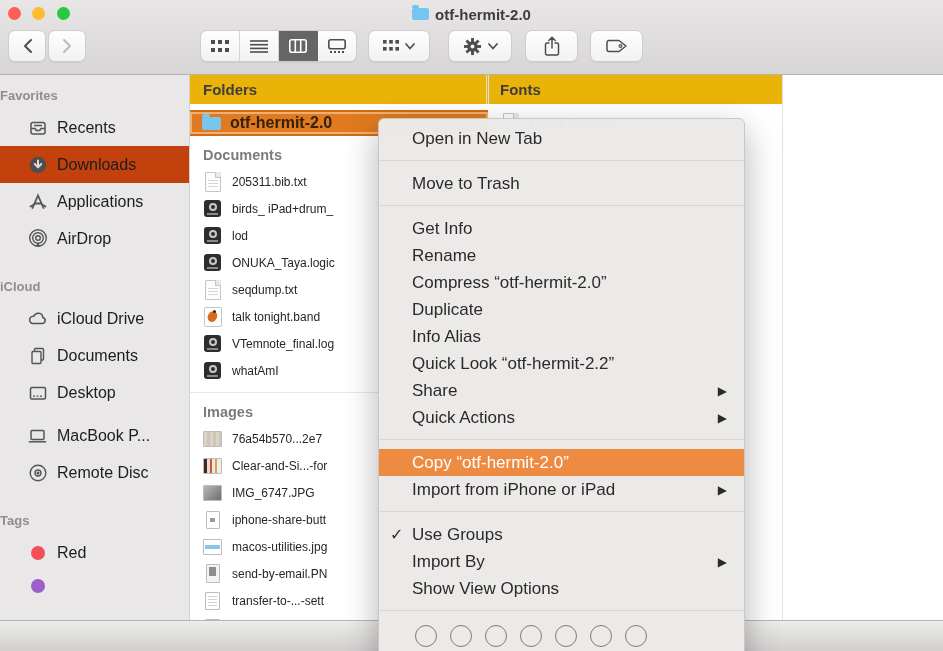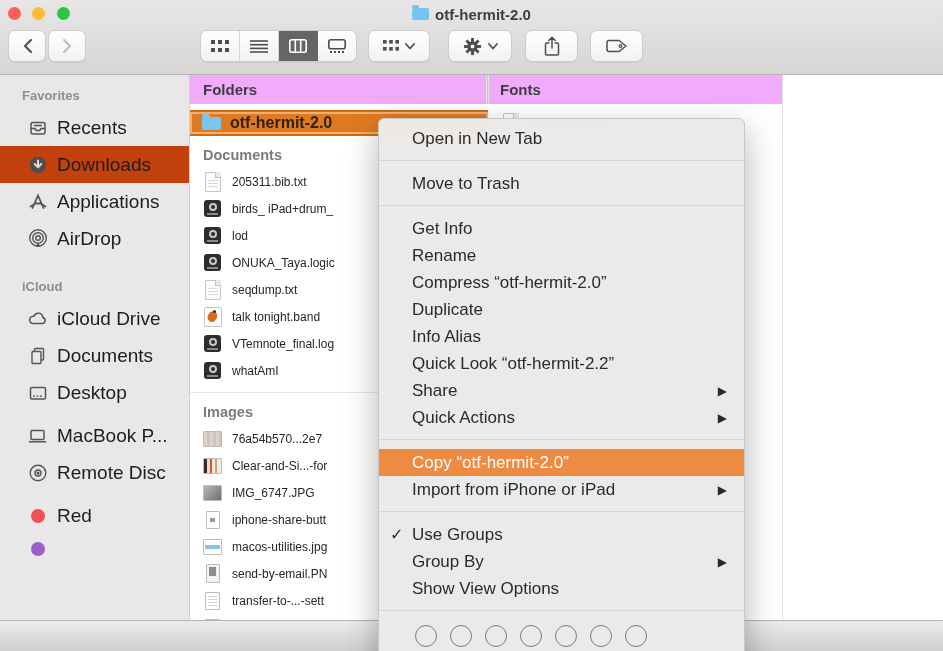--- a/index.html
+++ b/index.html
@@ -23,29 +23,29 @@
     display:flex;align-items:center;justify-content:center;box-sizing:border-box;}
   .seg{display:flex;height:100%;align-items:stretch;}
   .seg>div{width:39px;display:flex;align-items:center;justify-content:center;border-right:1px solid #d8d5d5;}
   .seg>div:last-child{border-right:none;}
   .seg>div.sel{background:#656565;border-right-color:#656565;}
   svg.ic{display:block;}
   .chev{margin-left:6px;}
   
   .sidebar{position:absolute;top:75px;left:0;width:190px;bottom:0;background:#e9e7e7;
     border-right:1px solid #d4d1d1;box-sizing:border-box;overflow:hidden;}
-  .sec-title{font-size:13px;font-weight:700;color:#8f8d8d;padding-left:22px;}
+  .sec-title{font-size:13px;font-weight:700;color:#8f8d8d;}
   .srow{height:37px;display:flex;align-items:center;padding-left:27px;gap:9px;}
   .srow.sel{background:#c2410c;}
-  .srow .lbl{font-size:19px;color:#1d1d1d;white-space:nowrap;}
+  .srow .lbl{font-size:16px;color:#1d1d1d;white-space:nowrap;}
   .sic{width:21px;height:20px;flex:0 0 21px;display:flex;align-items:center;justify-content:center;}
   .tagdot{width:14px;height:14px;border-radius:50%;margin:0 3px;}
   
   .colhdr{position:absolute;top:75px;left:190px;width:592px;height:41px;
-    background:#f0abfc;border-bottom:1px solid #4c1d95;box-sizing:border-box;display:flex;z-index:1;}
+    background:#eab308;border-bottom:1px solid #4c1d95;box-sizing:border-box;display:flex;z-index:1;}
   .colhdr .cell{width:298px;font-size:15px;font-weight:700;color:#3f3d3d;
     padding:6px 0 0 13px;box-sizing:border-box;}
   .vdiv{position:absolute;top:75px;width:1px;background:#e3e1e0;z-index:1;}
   
   .col1{position:absolute;top:104px;left:190px;width:298px;bottom:0;background:#fff;z-index:1;}
   .selrow{margin-top:6px;height:26px;background:#e07a20;border-top:2px solid #cf6c15;
     border-bottom:2px solid #cf6c15;box-shadow:inset 0 0 0 2px rgba(255,220,180,.55);
     display:flex;align-items:center;padding-left:12px;gap:9px;box-sizing:border-box;}
   .selrow .lbl{font-size:16px;font-weight:700;color:#33210c;}
   .folder16{width:19px;height:13px;background:#7ac5ee;border-radius:2px;position:relative;flex:0 0 19px;}
@@ -309,20 +309,21 @@
             <svg width="20" height="20" viewBox="0 0 20 20" fill="none" stroke="#555" stroke-width="1.4">
               <circle cx="10" cy="10" r="7.8"></circle>
               <circle cx="10" cy="10" r="3"></circle>
               <circle cx="10" cy="10" r="0.8" fill="#555"></circle>
             </svg>
           </span>
         <span class="lbl">Remote Disc</span>
       </div>
     </div>
 
+    <div class="sec-title" style="margin-top:22px;">Tags</div>
     <div style="margin-top:6px;">
       <div class="srow">
         <span class="sic">
             <span class="tagdot" style="background:#f25056;"></span>
           </span>
         <span class="lbl">Red</span>
       </div>
       <div class="srow" style="height:30px;">
         <span class="sic">
             <span class="tagdot" style="background:#9c5fc9;"></span>
@@ -472,21 +473,21 @@
     <div class="mi"><span>Duplicate</span></div>
     <div class="mi"><span>Info Alias</span></div>
     <div class="mi"><span>Quick Look “otf-hermit-2.2”</span></div>
     <div class="mi"><span>Share</span><span class="arrow">▶</span></div>
     <div class="mi"><span>Quick Actions</span><span class="arrow">▶</span></div>
     <div class="msep"></div>
     <div class="mi hl" style="background:#ee8b42;"><span>Copy “otf-hermit-2.0”</span></div>
     <div class="mi"><span>Import from iPhone or iPad</span><span class="arrow">▶</span></div>
     <div class="msep"></div>
     <div class="mi"><span class="check">✓</span><span>Use Groups</span></div>
-    <div class="mi"><span>Group By</span><span class="arrow">▶</span></div>
+    <div class="mi"><span>Import By</span><span class="arrow">▶</span></div>
     <div class="mi"><span>Show View Options</span></div>
     <div class="msep"></div>
     <div class="tagrow">
       <span class="tagcircle"></span>
       <span class="tagcircle"></span>
       <span class="tagcircle"></span>
       <span class="tagcircle"></span>
       <span class="tagcircle"></span>
       <span class="tagcircle"></span>
       <span class="tagcircle"></span>

